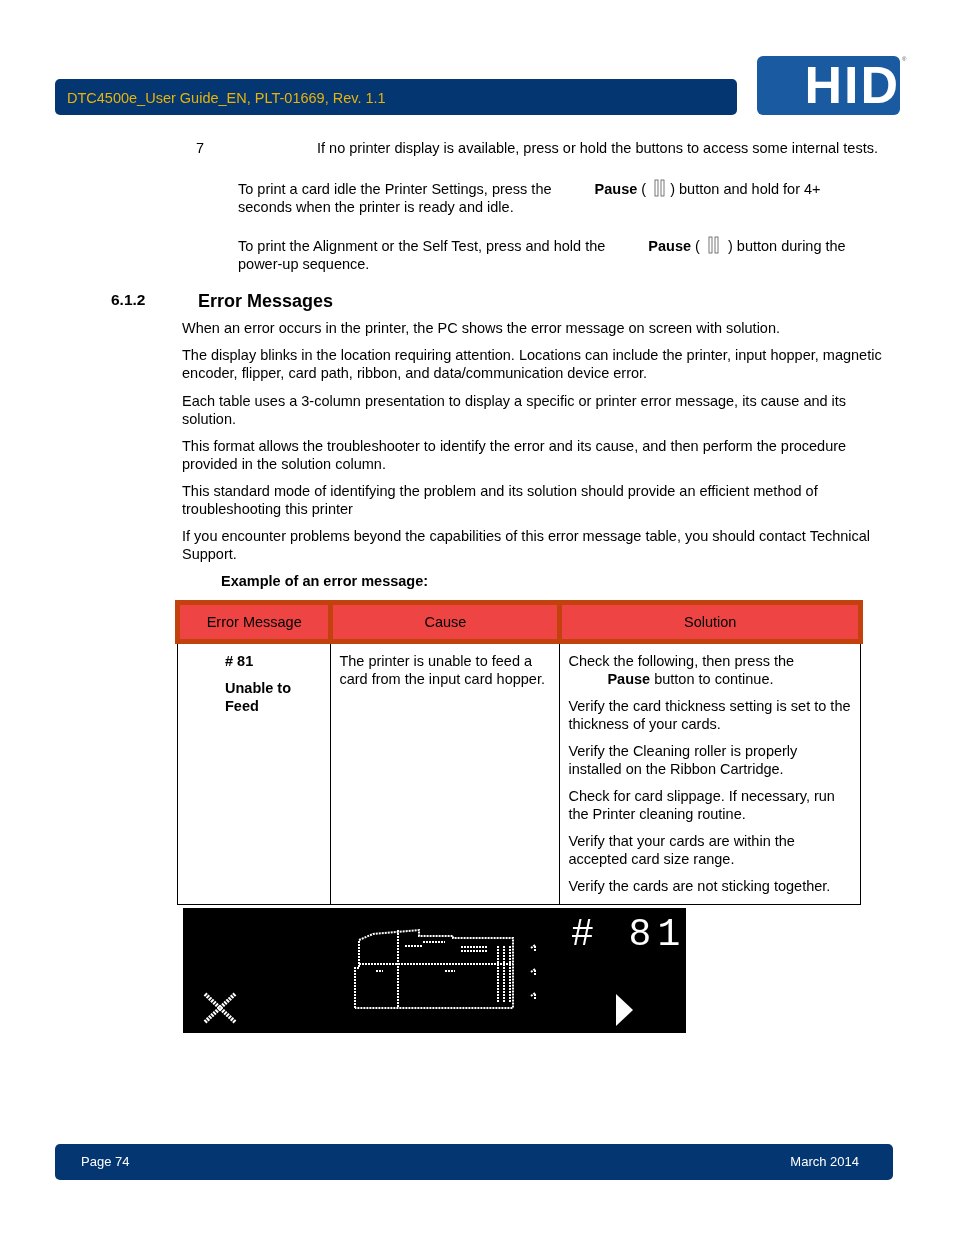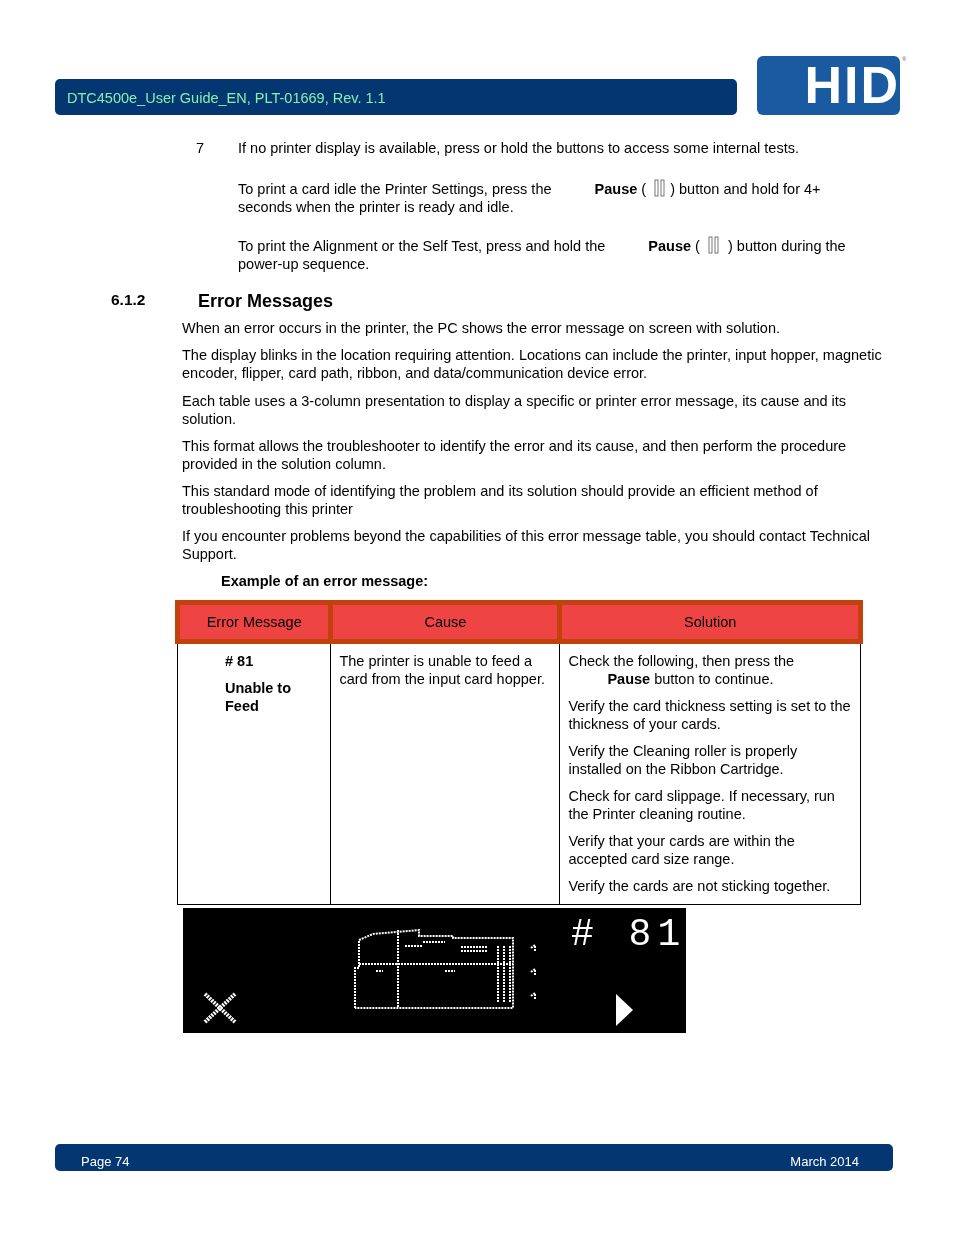--- a/index.html
+++ b/index.html
@@ -1,53 +1,53 @@
 <!DOCTYPE html>
 <html><head>
 <meta charset="utf-8">
 <style>
   html, body { margin: 0; padding: 0; background: #ffffff; }
   body { width: 954px; height: 1235px; position: relative; overflow: hidden;
          font-family: "Liberation Sans", sans-serif; color: #000; font-size: 14.5px; }
   .header-bar { position: absolute; left: 55px; top: 79px; width: 682px; height: 36px;
-                background: #043672; border-radius: 5px; color: #86efac; }
+                background: #043672; border-radius: 5px; color: #eab308; }
   .header-bar span { position: absolute; left: 12px; top: 11px; font-size: 14.5px; }
   .logo { position: absolute; left: 757px; top: 56px; width: 143px; height: 59px;
           background: #1a5aa0; border-radius: 6px; color: #fff;
           font-family: "Liberation Sans", sans-serif; font-weight: bold; font-size: 52px;
           text-align: right; line-height: 59px; letter-spacing: 2px; }
   .reg { position: absolute; left: 902px; top: 56px; font-size: 6px; color: #555; }
   .abs { position: absolute; }
   .p { position: absolute; left: 182px; width: 700px; line-height: 18px; font-size: 14.5px; }
   .bold { font-weight: bold; padding-left: 39px; }
   .pause-glyph { display: inline-block; width: 12px; height: 18px; vertical-align: -3px; margin: 0 4px; }
   .section-num { position: absolute; left: 111px; top: 291px; font-weight: bold; font-size: 15.5px; }
   .section-title { position: absolute; left: 182px; top: 291px; font-weight: bold; font-size: 18px; margin-left: 16px; }
   table.err { position: absolute; left: 175px; top: 600px; width: 688px; border-collapse: collapse; font-size: 14.5px; }
   table.err th { background: #ef4444; height: 32px; font-weight: normal; border: 5px solid #c2410c; }
   table.err td { border: 1px solid #000; vertical-align: top; padding: 8px 8px 8px 8px; line-height: 18px; }
   table.err td p { margin: 0 0 9px 0; }
   table.err td p:last-child { margin-bottom: 0; }
   .lcd { position: absolute; left: 183px; top: 908px; width: 503px; height: 125px; background: #000; }
-  .footer-bar { position: absolute; left: 55px; top: 1144px; width: 838px; height: 27px;
+  .footer-bar { position: absolute; left: 55px; top: 1144px; width: 838px; height: 36px;
                 background: #043672; border-radius: 5px; color: #fff; font-size: 13px; }
   .footer-bar .left { position: absolute; left: 26px; top: 10px; }
   .footer-bar .right { position: absolute; right: 34px; top: 10px; }
 </style>
 </head>
 <body>
 
 <div class="header-bar">
   <span>DTC4500e_User Guide_EN, PLT-01669, Rev. 1.1</span>
 </div>
 <div class="logo">HID</div>
 <div class="reg">®</div>
 
 <div class="abs" style="left:196px; top:140px;">7</div>
-<div class="abs" style="left:238px; top:140px; width:640px;">If no printer display is available, press or hold the buttons to access some internal tests.</div>
+<div class="abs" style="left:238px; top:140px; width:640px;text-align:right;">If no printer display is available, press or hold the buttons to access some internal tests.</div>
 
 <div class="abs" style="left:238px; top:179px; width:610px; line-height:18px;">
   <span>To print a card idle the Printer Settings, press the </span><span class="bold">Pause</span><span> (</span>
   <svg class="pause-glyph" viewBox="0 0 12 18">
       <rect x="1" y="1" width="3" height="16" fill="none" stroke="#555" stroke-width="0.8"></rect>
       <rect x="7" y="1" width="3" height="16" fill="none" stroke="#555" stroke-width="0.8"></rect>
     </svg><span>) button and hold for 4+ seconds when the printer is ready and idle.</span>
 </div>
 
 <div class="abs" style="left:238px; top:236px; width:640px; line-height:18px;">

